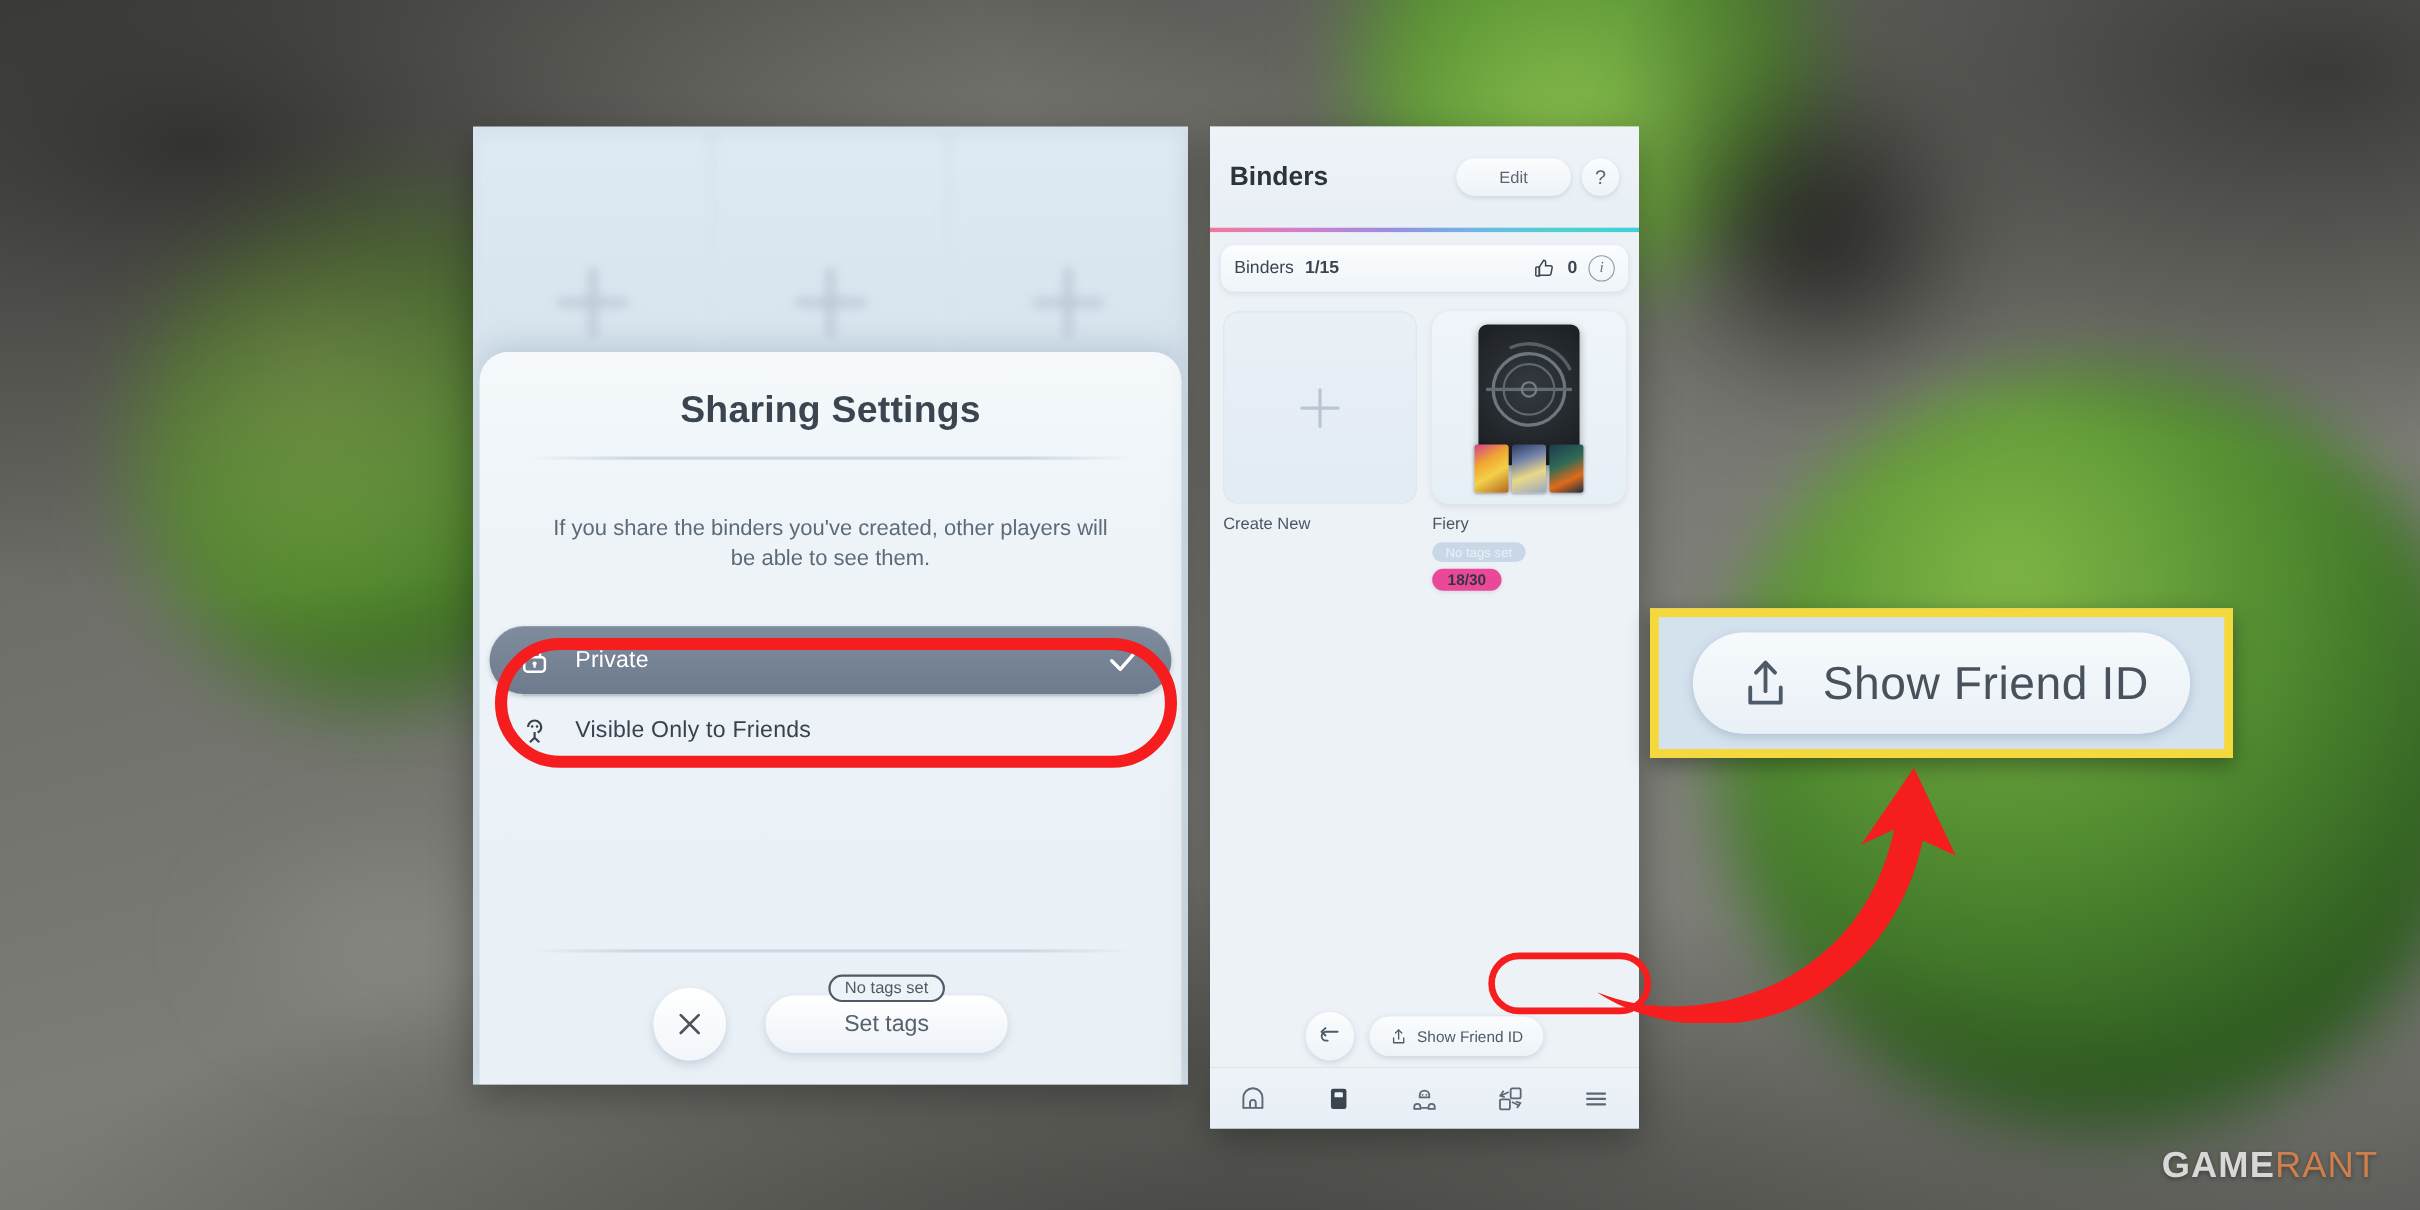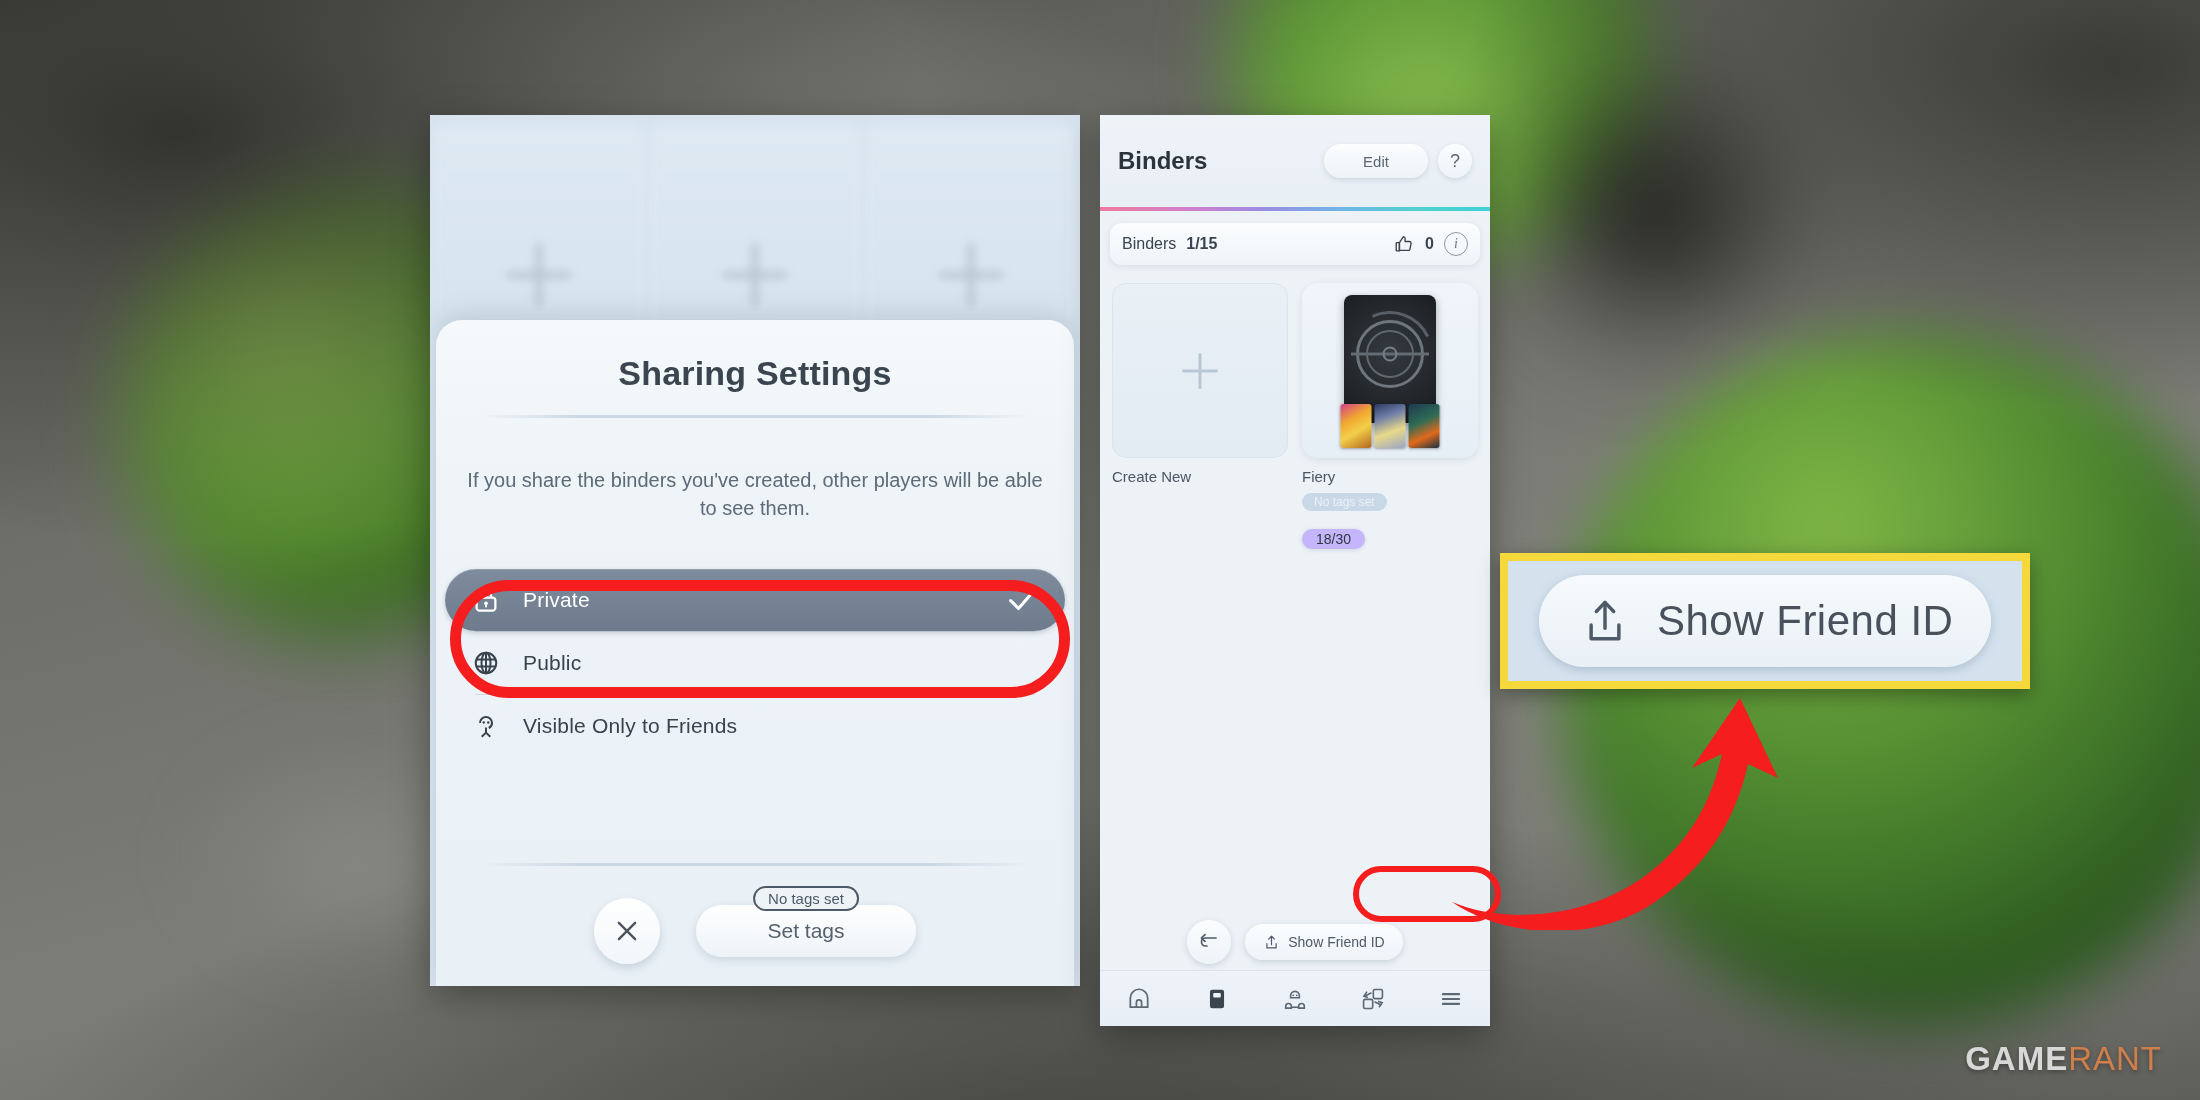--- a/index.html
+++ b/index.html
@@ -102,21 +102,21 @@
     letter-spacing: .2px;
   }
   .sheet-hr {
     margin: 22px 44px 0 44px; height: 3px;
     background: linear-gradient(90deg, rgba(196,209,220,0) 0%, #ccd8e3 18%, #ccd8e3 82%, rgba(196,209,220,0) 100%);
     border-radius: 2px;
   }
   .sheet-desc {
     margin-top: 48px; text-align: center;
     font-size: 20px; line-height: 1.42; color: #5d6a78;
-    padding: 0 24px;
+    padding: 0 60px;
   }
 
   .options { margin-top: 46px; padding: 0 9px; }
   .opt-row {
     display: flex; align-items: center;
     height: 62px; padding: 0 26px;
     gap: 22px;
     border-radius: 31px;
     position: relative;
   }
@@ -264,22 +264,22 @@
   .mini-cards { position: absolute; left: 50%; bottom: 10px; transform: translateX(-50%); display: flex; gap: 3px; }
   .mini-card { width: 31px; height: 44px; border-radius: 3px; box-shadow: 0 1px 3px rgba(0,0,0,.35); }
   .mc1 { background: linear-gradient(150deg,#d43f8a 0%, #f0a830 35%, #f4d04a 60%, #b1651f 100%); }
   .mc2 { background: linear-gradient(160deg,#2c3a5e 0%, #6f7fa8 30%, #e9d98a 62%, #9aa6c4 100%); }
   .mc3 { background: linear-gradient(155deg,#1d3a4f 0%, #2f6b55 40%, #e06a1c 70%, #16303f 100%); }
   .tile-sub {
     margin-top: 8px; padding: 2px 12px; border-radius: 11px;
     background: #c9d8e6; color: #eaf1f7; font-size: 12px;
   }
   .tile-count {
-    margin-top: 18px; padding: 2px 14px; border-radius: 11px;
-    background: #c4b5fd; color: #2f3840; font-size: 14px; font-weight: normal;
+    margin-top: 6px; padding: 2px 14px; border-radius: 11px;
+    background: #ec4899; color: #2f3840; font-size: 14px; font-weight: bold;
     box-shadow: 0 1px 4px rgba(120,140,160,.28);
   }
 
   .ph-bottom-actions {
     position: absolute; left: 0; right: 0; bottom: 62px;
     display: flex; align-items: center; justify-content: center; gap: 14px;
   }
   .back-circ {
     width: 44px; height: 44px; border-radius: 50%;
     background: linear-gradient(180deg,#fbfdfe 0%, #eef3f8 100%);
@@ -371,28 +371,20 @@
           <path d="M12 15.6v2.1" stroke-width="1.6"></path>
         </svg>
         <span class="opt-label">Private</span>
         <svg class="opt-check" viewBox="0 0 24 24" fill="none" stroke="#ffffff" stroke-width="2.2" stroke-linecap="round" stroke-linejoin="round">
           <polyline points="4,12.5 9.5,18 20,6"></polyline>
         </svg>
       </div>
 
       <div class="opt-sep"></div>
 
-      <div class="opt-row">
-        <svg class="opt-icon" viewBox="0 0 24 24" fill="none" stroke="#39424d" stroke-width="1.6">
-          <circle cx="12" cy="12" r="8.2"></circle>
-          <ellipse cx="12" cy="12" rx="3.6" ry="8.2"></ellipse>
-          <path d="M3.9 9.2h16.2M3.9 14.8h16.2M12 3.8v16.4"></path>
-        </svg>
-        <span class="opt-label">Public</span>
-      </div>
 
       <div class="opt-sep"></div>
 
       <div class="opt-row">
         <svg class="opt-icon" viewBox="0 0 24 24" fill="none" stroke="#39424d" stroke-width="1.6">
           <path d="M7.2 9.6a4.8 4.8 0 0 1 9.6 0c0 2.1-1.3 3.4-2.6 4"></path>
           <circle cx="10.2" cy="9.2" r=".95" fill="#39424d" stroke="none"></circle>
           <circle cx="13.8" cy="9.2" r=".95" fill="#39424d" stroke="none"></circle>
           <path d="M12 13.1v4.2M12 17.3l-3.4 3.3M12 17.3l3.4 3.3"></path>
         </svg>

